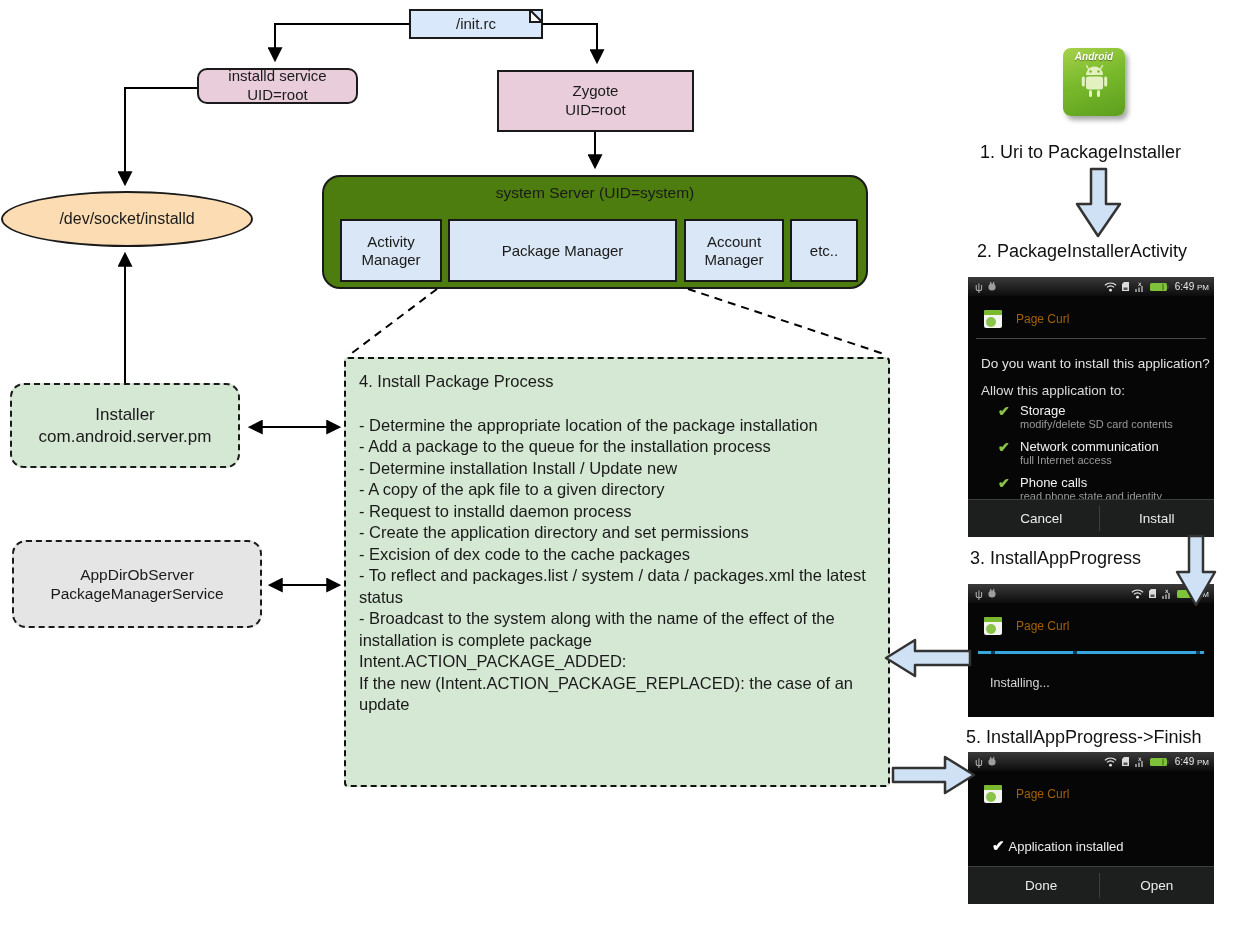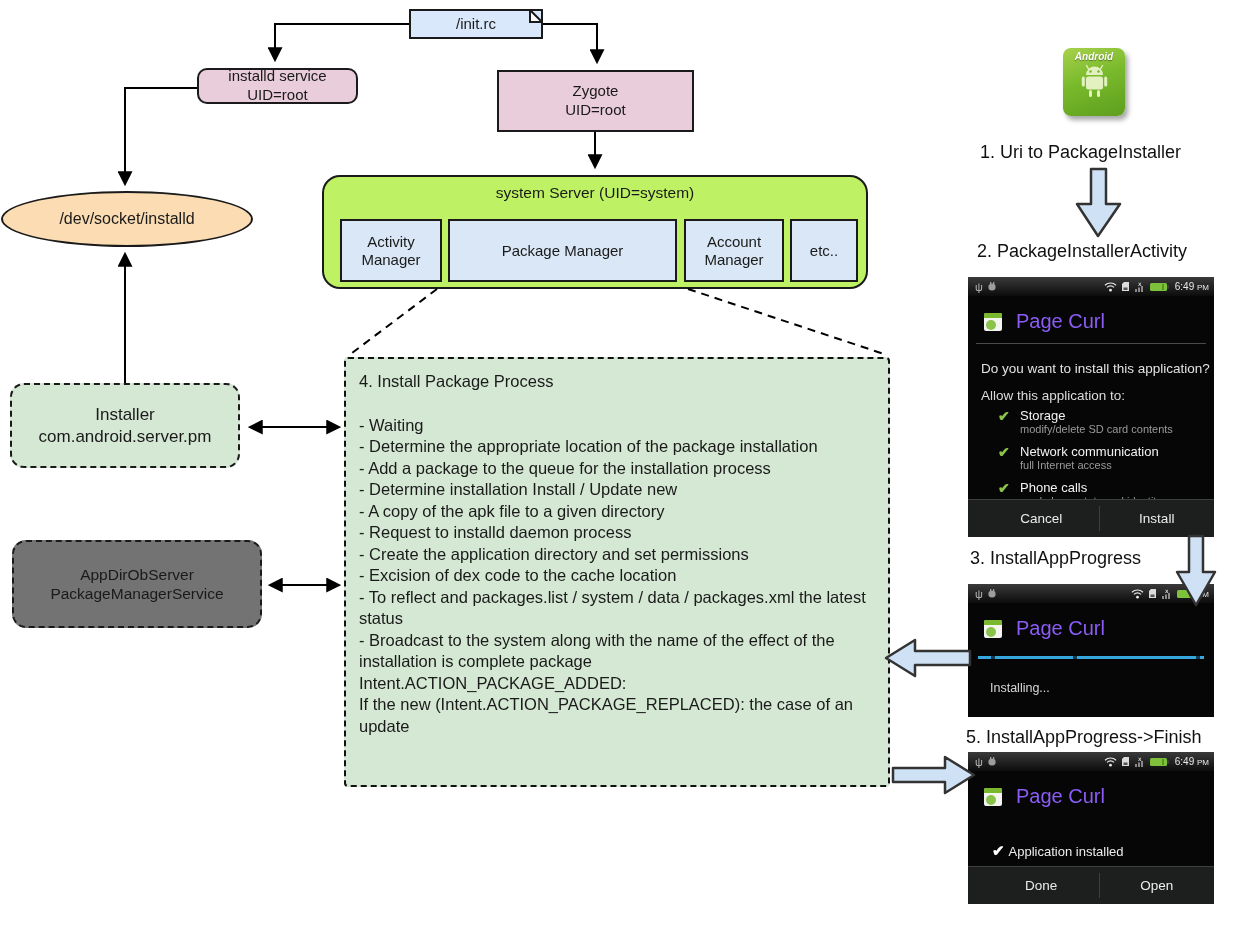--- a/index.html
+++ b/index.html
@@ -5,23 +5,23 @@
   html,body{margin:0;padding:0;background:#fff;}
   #canvas{position:relative;width:1250px;height:941px;background:#fff;overflow:hidden;
           font-family:"Liberation Sans",sans-serif;color:#1a1a1a;}
 
   
   .node{position:absolute;box-sizing:border-box;border:2px solid #1a1a1a;
         display:flex;flex-direction:column;align-items:center;justify-content:center;
         text-align:center;line-height:1.25;}
   .fill-blue{background:#dae8fc;}
   .fill-pink{background:#e9cdda;}
-  .fill-gray{background:#bef264;}
+  .fill-gray{background:#4d7c0f;}
   .fill-green{background:#d5e8d4;}
-  .fill-yellow{background:#737373;}
+  .fill-yellow{background:#e5e5e5;}
   .fill-orange{background:#fbdcb3;}
 
   #init-rc{left:409px;top:9px;width:134px;height:30px;font-size:15px;}
   #init-rc .fold{position:absolute;top:-2px;right:-2px;}
 
   #installd-service{left:197px;top:68px;width:161px;height:36px;border-radius:10px;font-size:15px;}
   #zygote{left:497px;top:70px;width:197px;height:62px;font-size:15px;}
 
   #system-server{left:322px;top:175px;width:546px;height:114px;border-radius:18px;
                  justify-content:flex-start;padding-top:6px;font-size:15.5px;}
@@ -72,21 +72,21 @@
   .sb-ico{margin:0 2px;display:inline-flex;align-items:center;}
   .sb-time{margin-left:3px;color:#e8e8e8;}
   .sb-time .ampm{font-size:8px;}
 
   .titlerow{display:flex;align-items:center;padding:14px 0 10px 16px;}
   .pc-icon{width:18px;height:18px;background:#f4f4f0;border-radius:2px;position:relative;
            overflow:hidden;margin-right:14px;flex:none;}
   .pc-icon .strip{position:absolute;top:0;left:0;right:0;height:5px;background:#7ab82e;}
   .pc-icon .dot{position:absolute;left:2px;bottom:1px;width:10px;height:10px;border-radius:50%;
                 background:#8bc34a;}
-  .apptitle{font-size:20px;color:#8b5cf6;}
+  .apptitle{font-size:12px;color:#a16207;}
   .title-divider{height:1px;background:#4a4a4a;margin:0 8px;}
 
   .question{font-size:13.5px;color:#e2e2e2;margin:17px 0 0 13px;}
   .allow{font-size:13.5px;color:#dcdcdc;margin:12px 0 5px 13px;}
   .perm{margin-left:30px;margin-bottom:8px;position:relative;}
   .perm .chk{position:absolute;left:0;top:0;color:#8bc34a;font-size:14px;font-weight:bold;}
   .perm .pname{margin-left:22px;font-size:13px;font-weight:normal;color:#f2f2f2;line-height:15px;}
   .perm .pdesc{margin-left:22px;font-size:11px;color:#9a9a9a;line-height:13px;}
 
   .btnbar{position:absolute;bottom:0;left:0;right:0;height:37px;border-top:1px solid #3d3f3f;
@@ -153,28 +153,27 @@
     <span>com.android.server.pm</span>
   </div>
 
   <div class="node fill-yellow" id="appdirob-box">
     <span>AppDirObServer</span>
     <span>PackageManagerService</span>
   </div>
 
   <div class="node fill-green" id="process-box">
     <div class="ptitle">4. Install Package Process</div>
-    <div class="step">- Waiting</div>
     <div class="step">- Determine the appropriate location of the package installation</div>
     <div class="step">- Add a package to the queue for the installation process</div>
     <div class="step">- Determine installation Install / Update new</div>
     <div class="step">- A copy of the apk file to a given directory</div>
     <div class="step">- Request to installd daemon process</div>
     <div class="step">- Create the application directory and set permissions</div>
-    <div class="step">- Excision of dex code to the cache location</div>
+    <div class="step">- Excision of dex code to the cache packages</div>
     <div class="step">- To reflect and packages.list / system / data / packages.xml the latest status</div>
     <div class="step">- Broadcast to the system along with the name of the effect of the installation is complete package</div>
     <div class="step">Intent.ACTION_PACKAGE_ADDED:</div>
     <div class="step">If the new (Intent.ACTION_PACKAGE_REPLACED): the case of an update</div>
   </div>
 
   <div id="apk-icon">
     <div class="banner">Android</div>
     <svg width="38" height="38" viewBox="0 0 38 38">
       <g fill="#e3f0c0">

